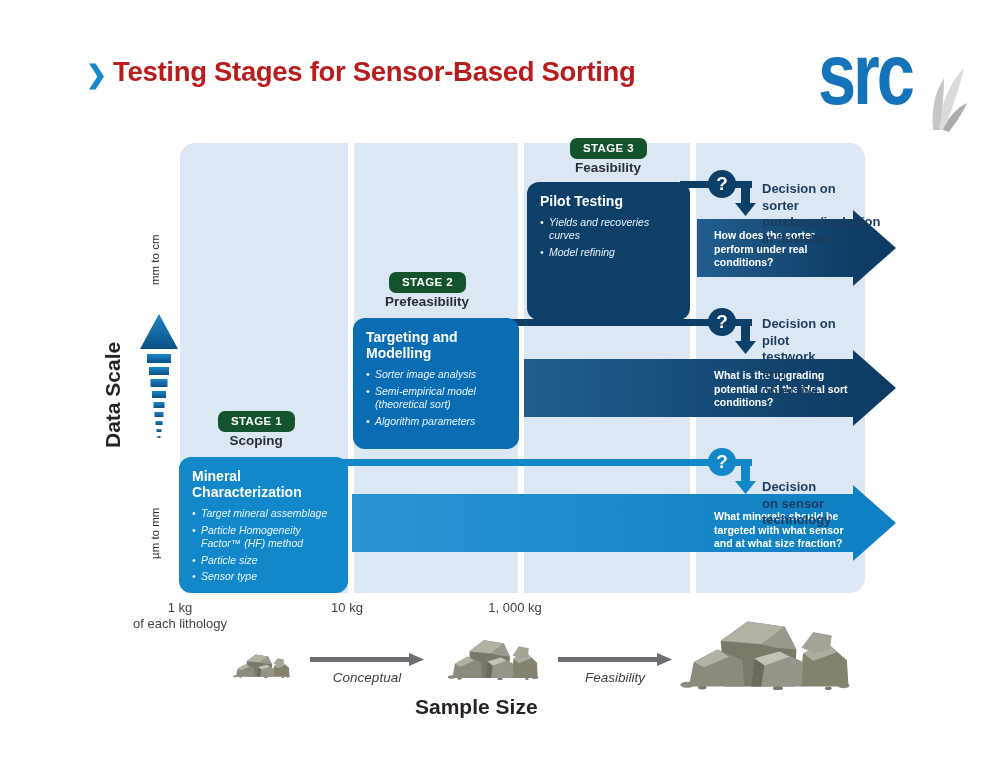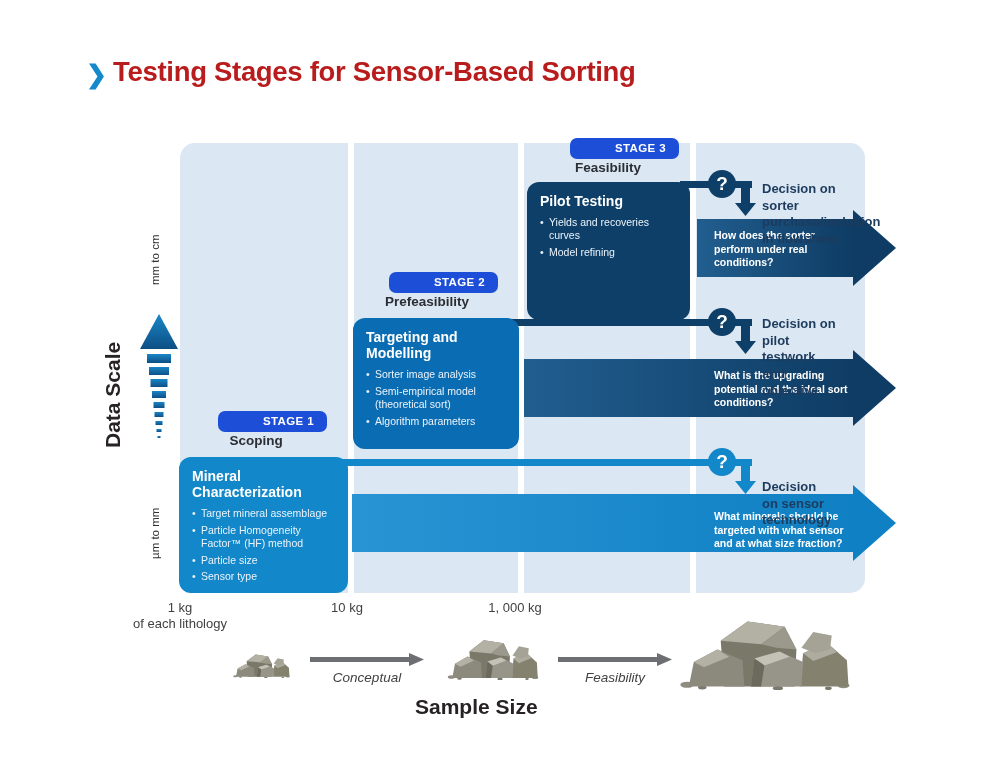--- a/index.html
+++ b/index.html
@@ -12,36 +12,36 @@
   .logo{position:absolute;left:814px;top:30px;width:170px;height:108px;}
   .logo-text{position:absolute;left:4px;top:0;font-size:88px;line-height:88px;font-weight:700;
              color:#1573b9;letter-spacing:-4px;transform:scaleX(0.78);transform-origin:left top;}
   .logo-wheat{position:absolute;left:98px;top:36px;}
   
   .panel{position:absolute;left:180px;top:143px;width:685px;height:450px;background:#dbe7f2;
          border-radius:15px;z-index:0;}
   .divider{position:absolute;top:143px;width:6px;height:450px;background:#fff;z-index:1;}
   .div1{left:348px}.div2{left:518px}.div3{left:690px}
   
-  .badge{position:absolute;width:77px;height:21px;background:#1d4ed8;border-radius:7px;
+  .badge{position:absolute;width:77px;height:21px;background:#14532d;border-radius:7px;
          color:#fff;font-size:11.5px;font-weight:700;text-align:center;line-height:21px;
-         letter-spacing:.4px;z-index:4;padding-left:32px;}
+         letter-spacing:.4px;z-index:4;}
   .badge1{left:218px;top:411px}.badge2{left:389px;top:272px}.badge3{left:570px;top:138px}
   .phase{position:absolute;width:140px;text-align:center;font-size:13.5px;font-weight:700;
          color:#2b2e34;z-index:4;}
   .phase1{left:186px;top:433px}.phase2{left:357px;top:294px}.phase3{left:538px;top:160px}
   
   .stage-box{position:absolute;border-radius:12px;color:#fff;padding:11px 13px;
              box-sizing:border-box;z-index:4;}
   .box1{left:179px;top:457px;width:169px;height:136px;background:#1287c9;}
   .box2{left:353px;top:318px;width:166px;height:131px;background:#0a6cb2;}
   .box3{left:527px;top:182px;width:163px;height:138px;background:#0e3f68;}
   .box-title{font-size:14px;font-weight:700;line-height:1.15;margin-bottom:7px;}
   .bullet{position:relative;padding-left:9px;font-size:10.5px;line-height:1.22;
-          margin-bottom:4px;color:#eaf3fb;}
+          margin-bottom:4px;color:#eaf3fb;font-style:italic;}
   .bullet::before{content:"•";position:absolute;left:0;top:0;}
   
   .cbar{position:absolute;height:7px;z-index:2;}
   .cbar1{left:340px;top:459px;width:412px;background:#1287c9;}
   .cbar2{left:510px;top:319px;width:242px;background:#0e3f68;}
   .cbar3{left:680px;top:181px;width:72px;background:#0e3f68;}
   .elbow-v{position:absolute;left:741px;width:9px;height:22px;z-index:2;}
   .elbow-h1{top:459px;background:#1287c9}.elbow-h2{top:319px;background:#0e3f68}.elbow-h3{top:181px;background:#0e3f68}
   .elbow-head{position:absolute;left:735px;width:21px;height:13px;z-index:2;
               clip-path:polygon(50% 100%,0 0,100% 0);}
@@ -85,20 +85,28 @@
   .xaxis-label{position:absolute;left:415px;top:695px;width:200px;text-align:left;
                font-size:21px;font-weight:700;color:#272324;z-index:4;}
 </style>
 </head>
 <body>
 
 <div class="canvas">
 
   <span class="hdr-chevron">❯</span>
   <h1 class="hdr-title" style="margin:0">Testing Stages for Sensor-Based Sorting</h1>
+  <div class="logo">
+    <span class="logo-text">src</span>
+    <svg class="logo-wheat" width="58" height="66" viewBox="0 0 58 66">
+      <path d="M26 64 C28 40 38 16 52 2 C46 28 38 48 32 64 Z" fill="#d9dbdc"></path>
+      <path d="M21 64 C19 44 23 26 32 12 C32 34 29 52 27 64 Z" fill="#c4c6c8"></path>
+      <path d="M31 64 C37 50 45 42 55 37 C49 50 42 59 37 66 Z" fill="#aaacae"></path>
+    </svg>
+  </div>
 
   <div class="panel"></div>
   <div class="divider div1"></div>
   <div class="divider div2"></div>
   <div class="divider div3"></div>
 
   <div class="cbar cbar1"></div>
   <div class="cbar cbar2"></div>
   <div class="cbar cbar3"></div>
   <div class="elbow-v elbow-h1"></div>

